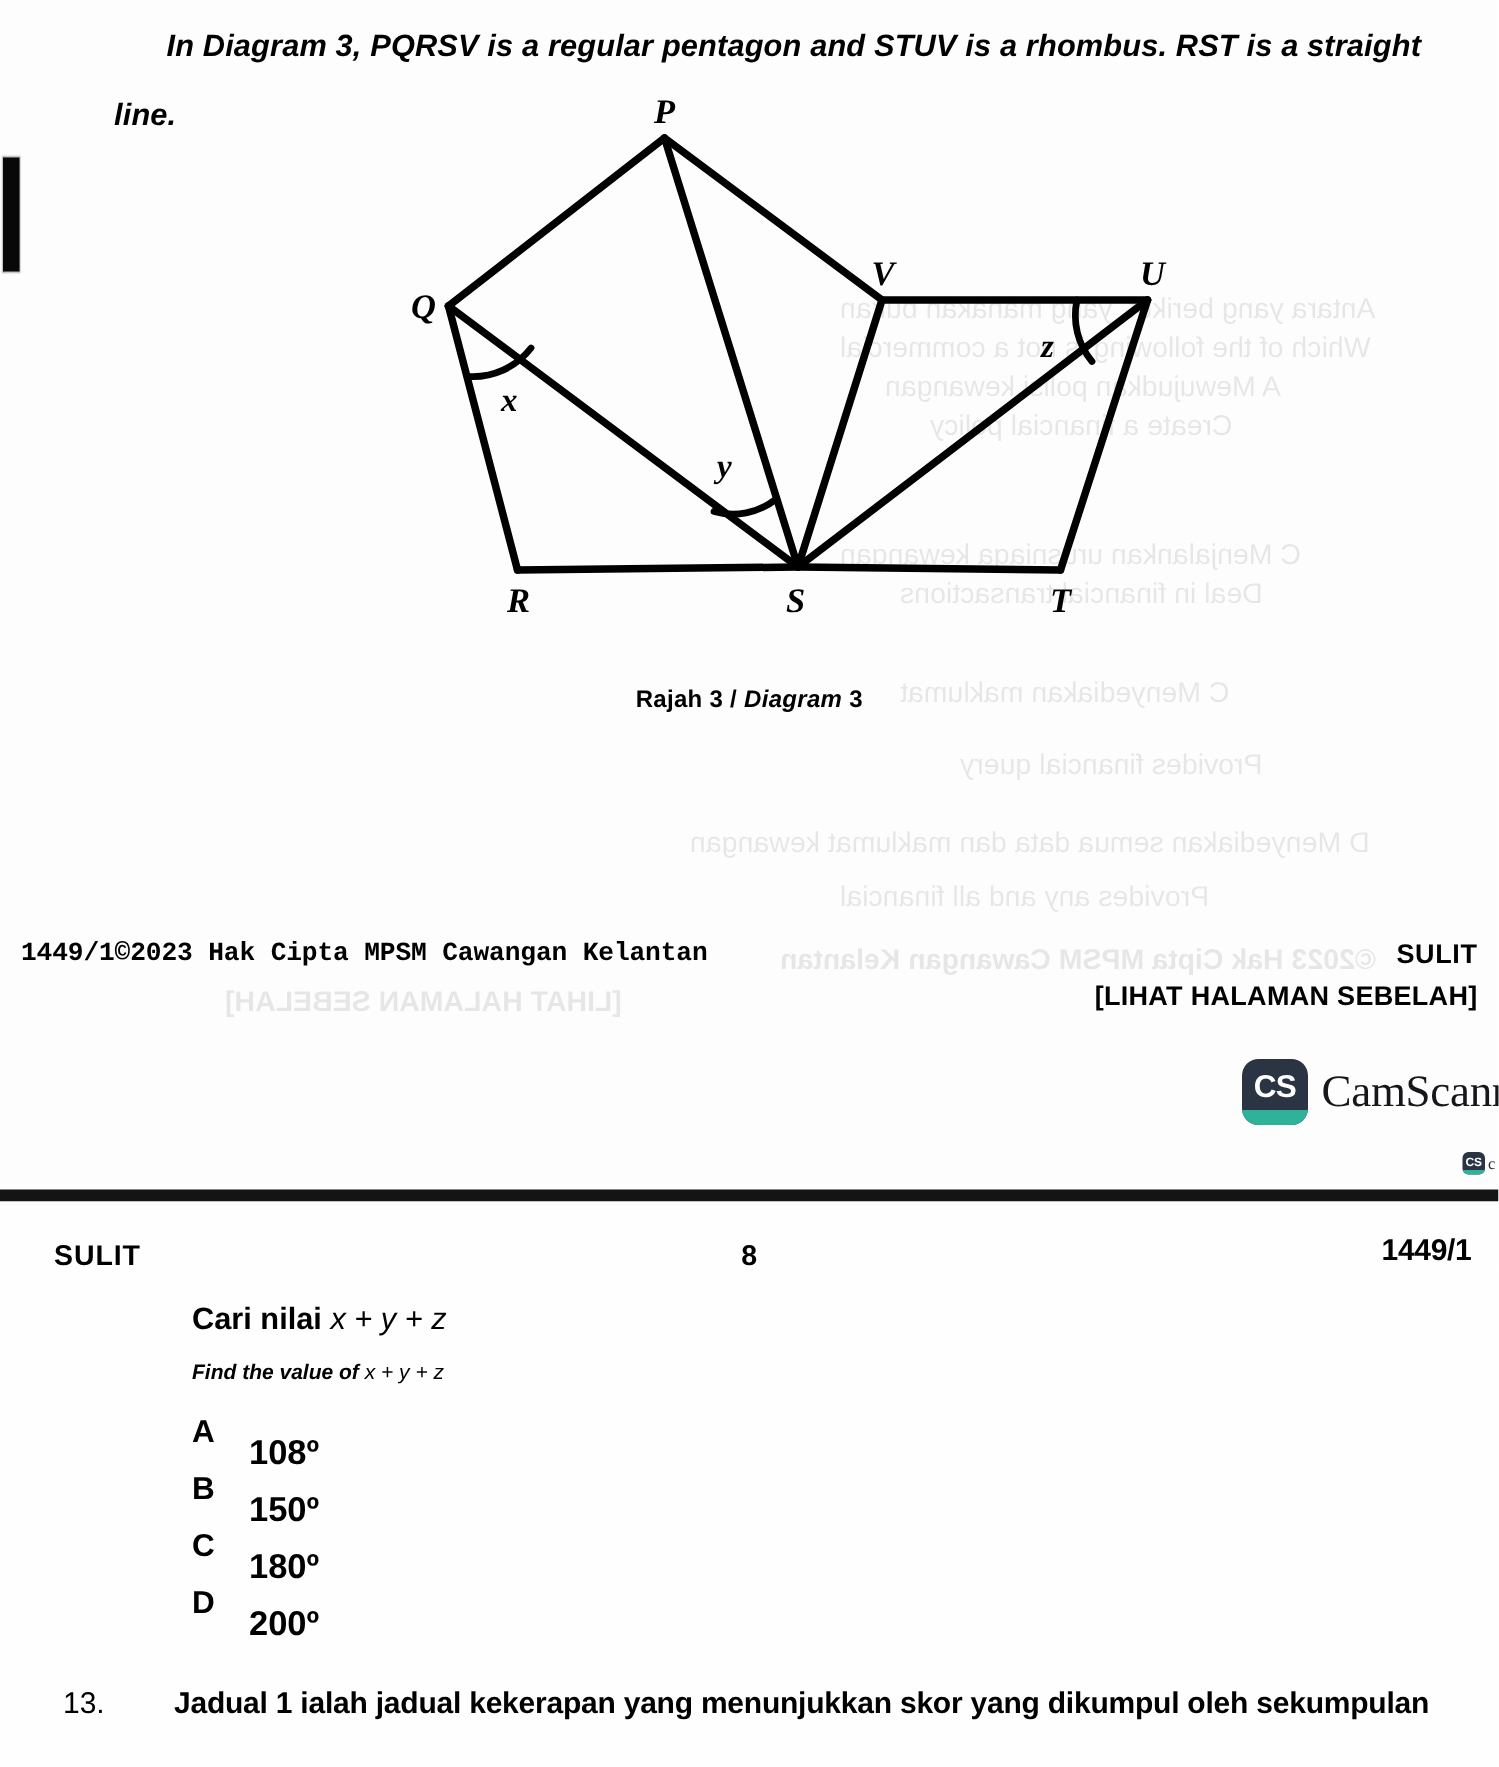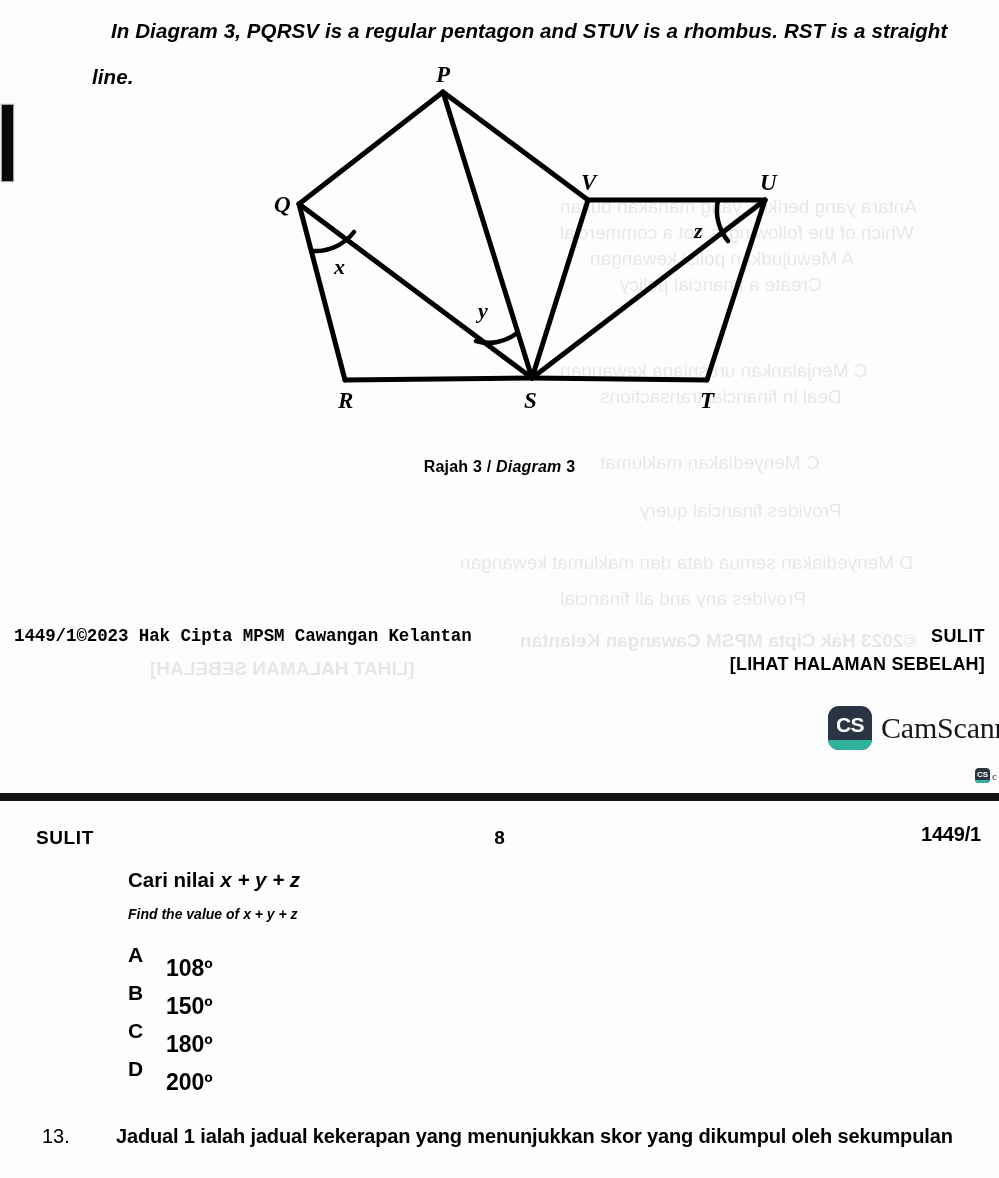--- a/index.html
+++ b/index.html
@@ -51,21 +51,21 @@
   .stem-text {
     position: absolute;
     font-style: italic;
     font-size: 20.5px;
     font-weight: 600;
     letter-spacing: .1px;
     line-height: 46px;
     white-space: nowrap;
   }
   #stem-line-1 { left: 87px; top: 8px; margin-left: 24px; }
-  #stem-line-2 { left: 92px; top: 54px; }
+  #stem-line-2 { left: 76px; top: 54px; }
 
   
   #diagram-figure {
     position: absolute;
     left: 250px;
     top: 60px;
     width: 560px;
     height: 360px;
   }
   #diagram-figure svg { display: block; }
@@ -250,21 +250,21 @@
   }
   #question-prompt-en {
     position: absolute;
     left: 128px;
     top: 906px;
     font-size: 14px;
     font-style: italic;
     font-weight: 600;
     white-space: nowrap;
   }
-  .var { font-style: italic; font-weight: 700; }
+  .var { font-style: italic; font-weight: 400; }
   #question-prompt-en .var { font-style: italic; }
 
   #options-list {
     position: absolute;
     left: 0;
     top: 943px;
     width: 999px;
   }
   .option-row {
     position: relative;

